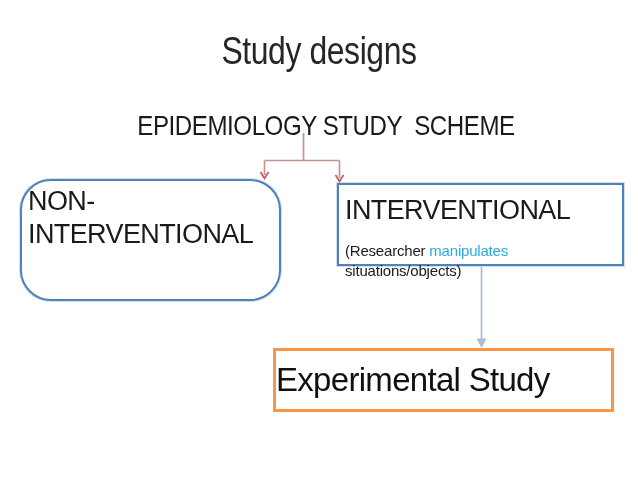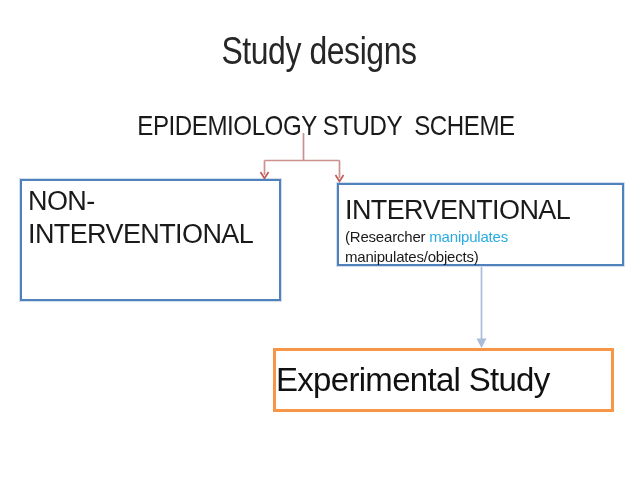--- a/index.html
+++ b/index.html
@@ -63,38 +63,39 @@
   }
   .box-non {
     left: 20px;
     top: 179px;
     width: 261px;
     height: 122px;
     padding: 4px 6px;
     font-size: 27px;
     line-height: 1.22;
     letter-spacing: -0.6px;
+    border-radius: 31px;
   }
   .box-int {
     left: 337px;
     top: 183px;
     width: 287px;
     height: 83px;
     padding: 10px 6px;
   }
   .box-int .int-label {
     font-size: 27px;
     line-height: 1.15;
     letter-spacing: -0.6px;
   }
   .box-int .int-sub {
     font-size: 15px;
     line-height: 1.35;
     letter-spacing: -0.2px;
-    margin-top: 1px;
+    margin-top: 15px;
   }
   .hl-manipulates {
     color: #29abe2;
   }
   .box-exp {
     left: 273px;
     top: 348px;
     width: 341px;
     height: 64px;
     border: 3px solid #f79646;
@@ -136,21 +137,21 @@
 
   <div class="box box-blue box-non">
     <span>NON-INTERVENTIONAL</span>
   </div>
 
   <div class="box box-blue box-int">
     <div class="int-label">INTERVENTIONAL</div>
     <div class="int-sub">
       <span>(Researcher</span>
       <span class="hl-manipulates">manipulates</span><br>
-      <span>manipulates/objects)</span>
+      <span>situations/objects)</span>
     </div>
   </div>
 
   <div class="box box-exp">
     <span>Experimental Study</span>
   </div>
 
   <div class="page-number">11</div>
 
 </div>

